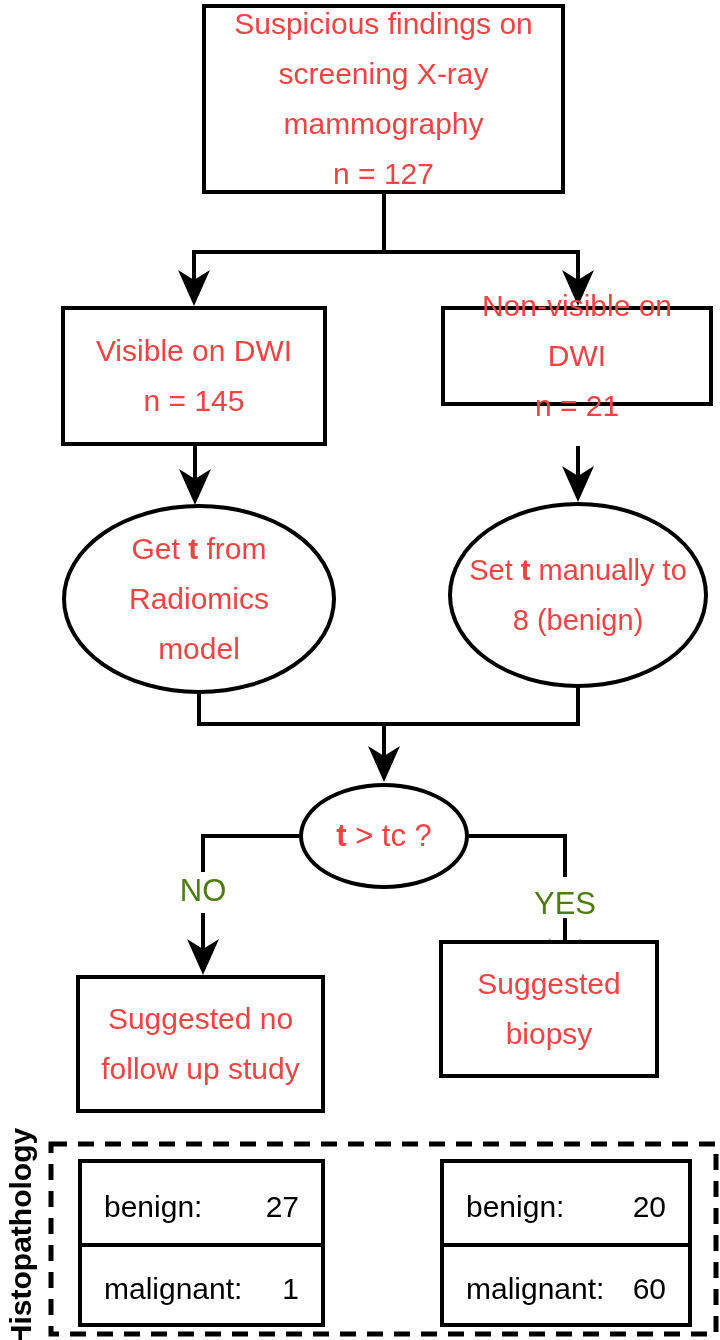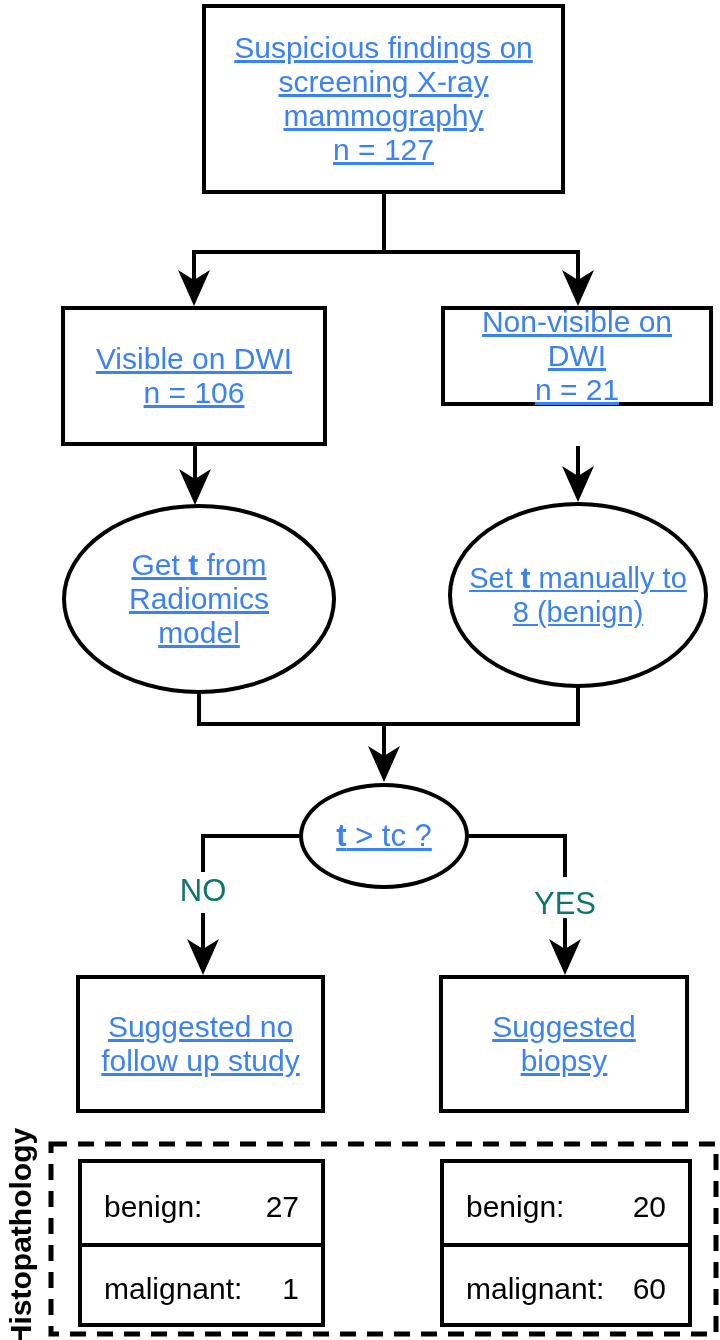--- a/index.html
+++ b/index.html
@@ -22,30 +22,29 @@
     display: flex;
     align-items: center;
     justify-content: center;
     text-align: center;
   }
   .rect { border-radius: 0; }
   .ellipse { border-radius: 50%; }
   .node-text {
     white-space: pre-line;
     font-size: 30px;
-    line-height: 34px;
-    color: #3b82f6;
-    text-decoration: underline;
+    line-height: 50px;
+    color: #ef4444;
   }
   .branch-label {
     position: absolute;
     text-align: center;
     font-size: 31px;
     line-height: 36px;
-    color: #0f766e;
+    color: #4d7c0f;
   }
   .histo-stack {
     position: absolute;
     box-sizing: border-box;
     border: 4px solid #000;
     background: #fff;
     display: flex;
     flex-direction: column;
   }
   .histo-row {
@@ -113,21 +112,21 @@
 
   <div class="node rect" style="left:202px; top:4px; width:363px; height:190px;">
     <div class="node-text">Suspicious findings on
 screening X-ray
 mammography
 n = 127</div>
   </div>
 
   <div class="node rect" style="left:61px; top:306px; width:266px; height:140px;">
     <div class="node-text">Visible on DWI
-n = 106</div>
+n = 145</div>
   </div>
 
   <div class="node rect" style="left:441px; top:306px; width:272px; height:100px;">
     <div class="node-text">Non-visible on
 DWI
 n = 21</div>
   </div>
 
   <div class="node ellipse" style="left:62px; top:504px; width:274px; height:190px;">
     <div class="node-text"><span>Get </span><span style="font-weight: bold;">t</span><span> from
@@ -145,21 +144,21 @@
   </div>
 
   <div class="branch-label" style="left:153px; top:873px; width:100px;">NO</div>
   <div class="branch-label" style="left:515px; top:878px; width:100px;margin-top:8px;">YES</div>
 
   <div class="node rect" style="left:76px; top:975px; width:249px; height:138px;">
     <div class="node-text">Suggested no
 follow up study</div>
   </div>
 
-  <div class="node rect" style="left:439px; top:975px; width:250px; height:138px;">
+  <div class="node rect" style="left:439px; top:940px; width:220px; height:138px;">
     <div class="node-text">Suggested
 biopsy</div>
   </div>
 
   <div class="section-label-vertical">Histopathology</div>
 
   <div class="histo-stack" style="left:78px; top:1159px; width:247px; height:168px;">
     <div class="histo-row">
       <span class="histo-label">benign:</span>
       <span class="histo-value">27</span>

